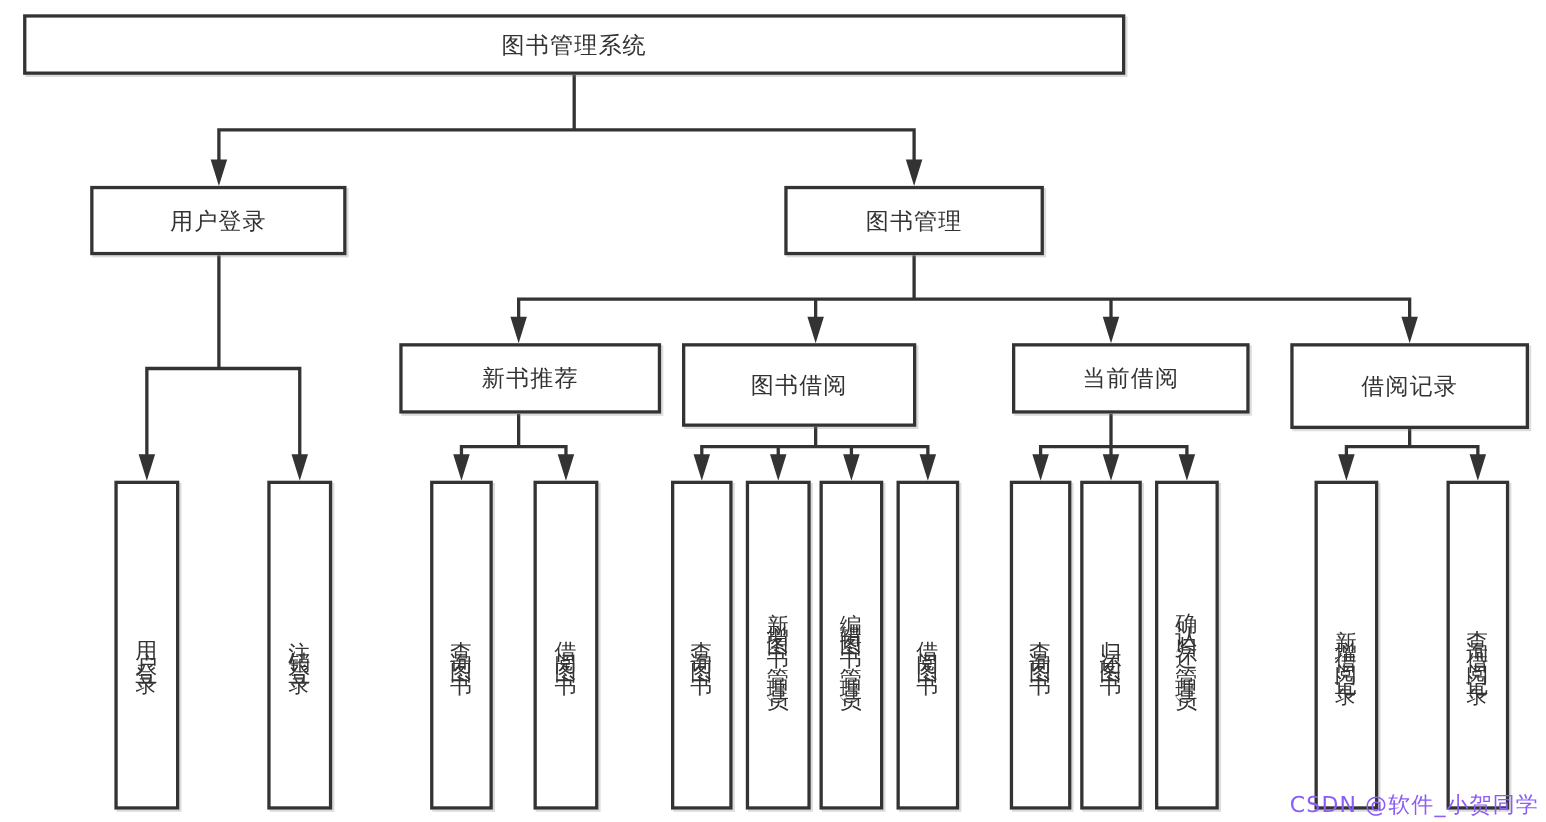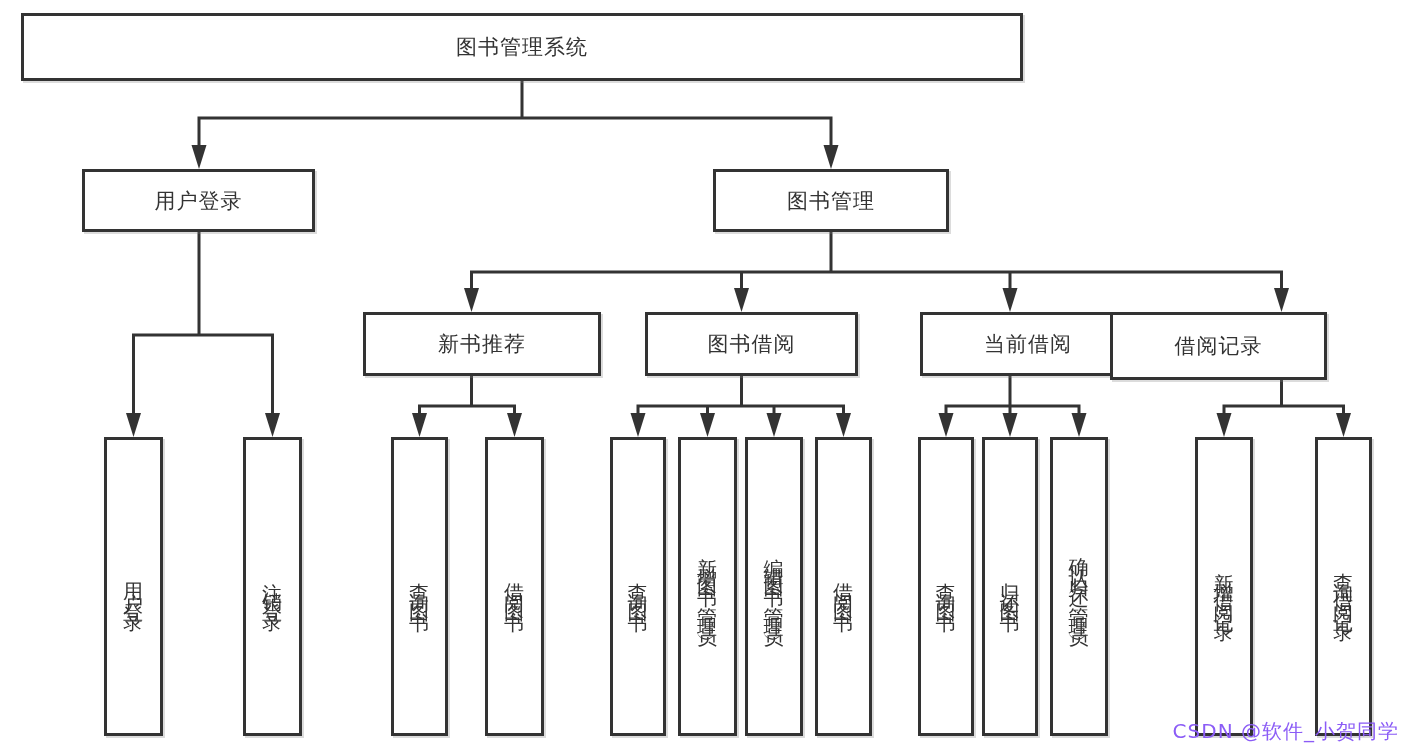--- a/index.html
+++ b/index.html
@@ -107,41 +107,41 @@
              M700 413 L715 413 L707.5 437 Z
              M766.5 413 L781.5 413 L774 437 Z
              M836 413 L851 413 L843.5 437 Z
              M938.5 413 L953.5 413 L946 437 Z
              M1002.5 413 L1017.5 413 L1010 437 Z
              M1071.5 413 L1086.5 413 L1079 437 Z
              M1216.5 413 L1231.5 413 L1224 437 Z
              M1336 413 L1351 413 L1343.5 437 Z" fill="#333333" stroke="none"></path>
   </svg>
 
-  <div class="node h" style="left:21px; top:13px; width:1002px; height:68px;">
+  <div class="node h" style="left:21px; top:13px; width:1002px; height:55px;">
     <span>图书管理系统</span>
   </div>
 
   <div class="node h" style="left:82px; top:169px; width:233px; height:63px;">
     <span>用户登录</span>
   </div>
   <div class="node h" style="left:713px; top:169px; width:236px; height:63px;">
     <span>图书管理</span>
   </div>
 
   <div class="node h" style="left:363px; top:312px; width:238px; height:64px;align-items:center;">
     <span>新书推荐</span>
   </div>
-  <div class="node h" style="left:645px; top:312px; width:213px; height:64px;">
+  <div class="node h" style="left:620px; top:312px; width:213px; height:76px;">
     <span>图书借阅</span>
   </div>
   <div class="node h" style="left:902px; top:312px; width:216px; height:64px;margin-left:18px;">
     <span>当前借阅</span>
   </div>
-  <div class="node h" style="left:1110px; top:312px; width:217px; height:68px;">
+  <div class="node h" style="left:1173px; top:312px; width:217px; height:78px;">
     <span>借阅记录</span>
   </div>
 
   <div class="node v" style="left:104px; top:437px; width:59px; height:299px;">
     <span>用户登录</span>
   </div>
   <div class="node v" style="left:243px; top:437px; width:59px; height:299px;">
     <span>注销登录</span>
   </div>
 

